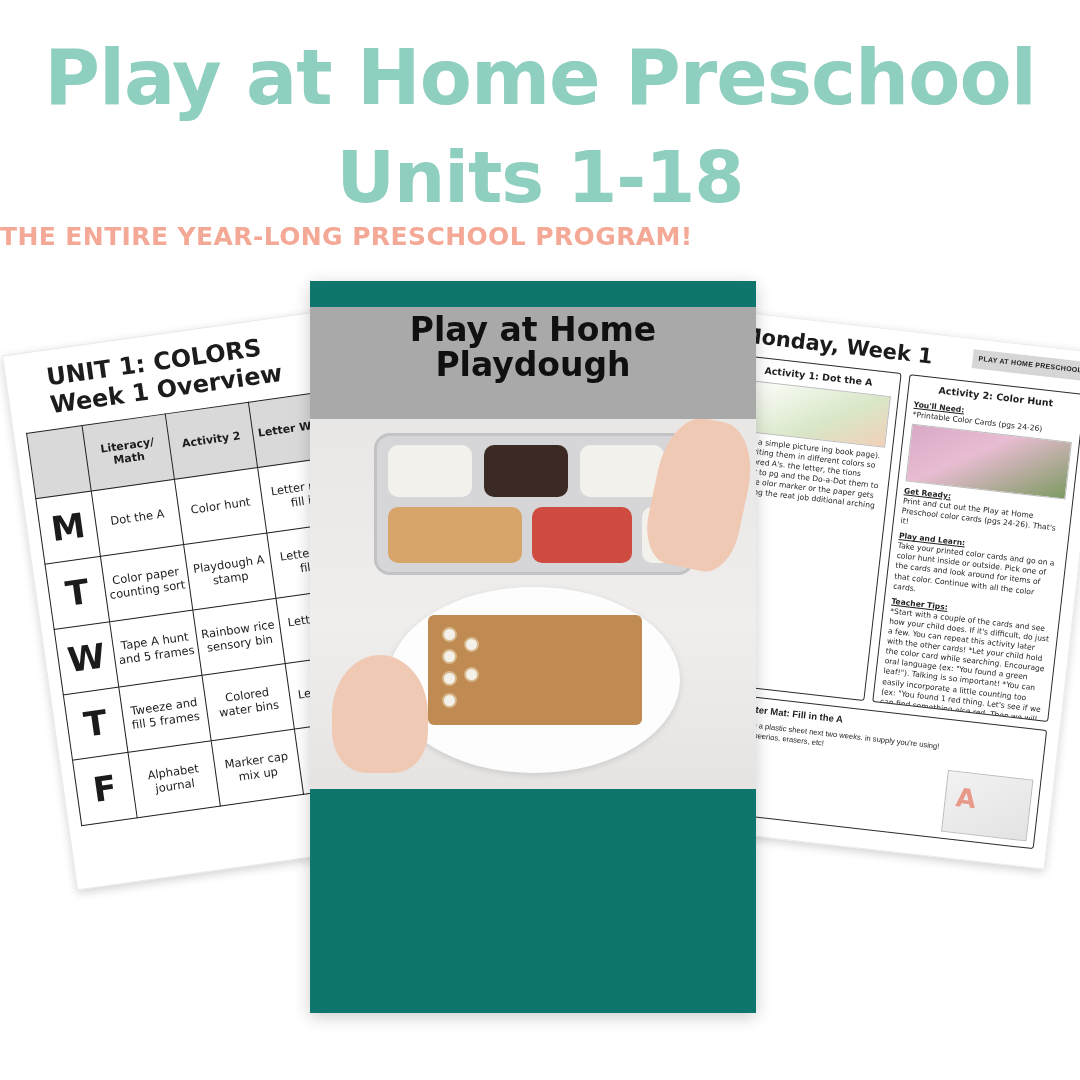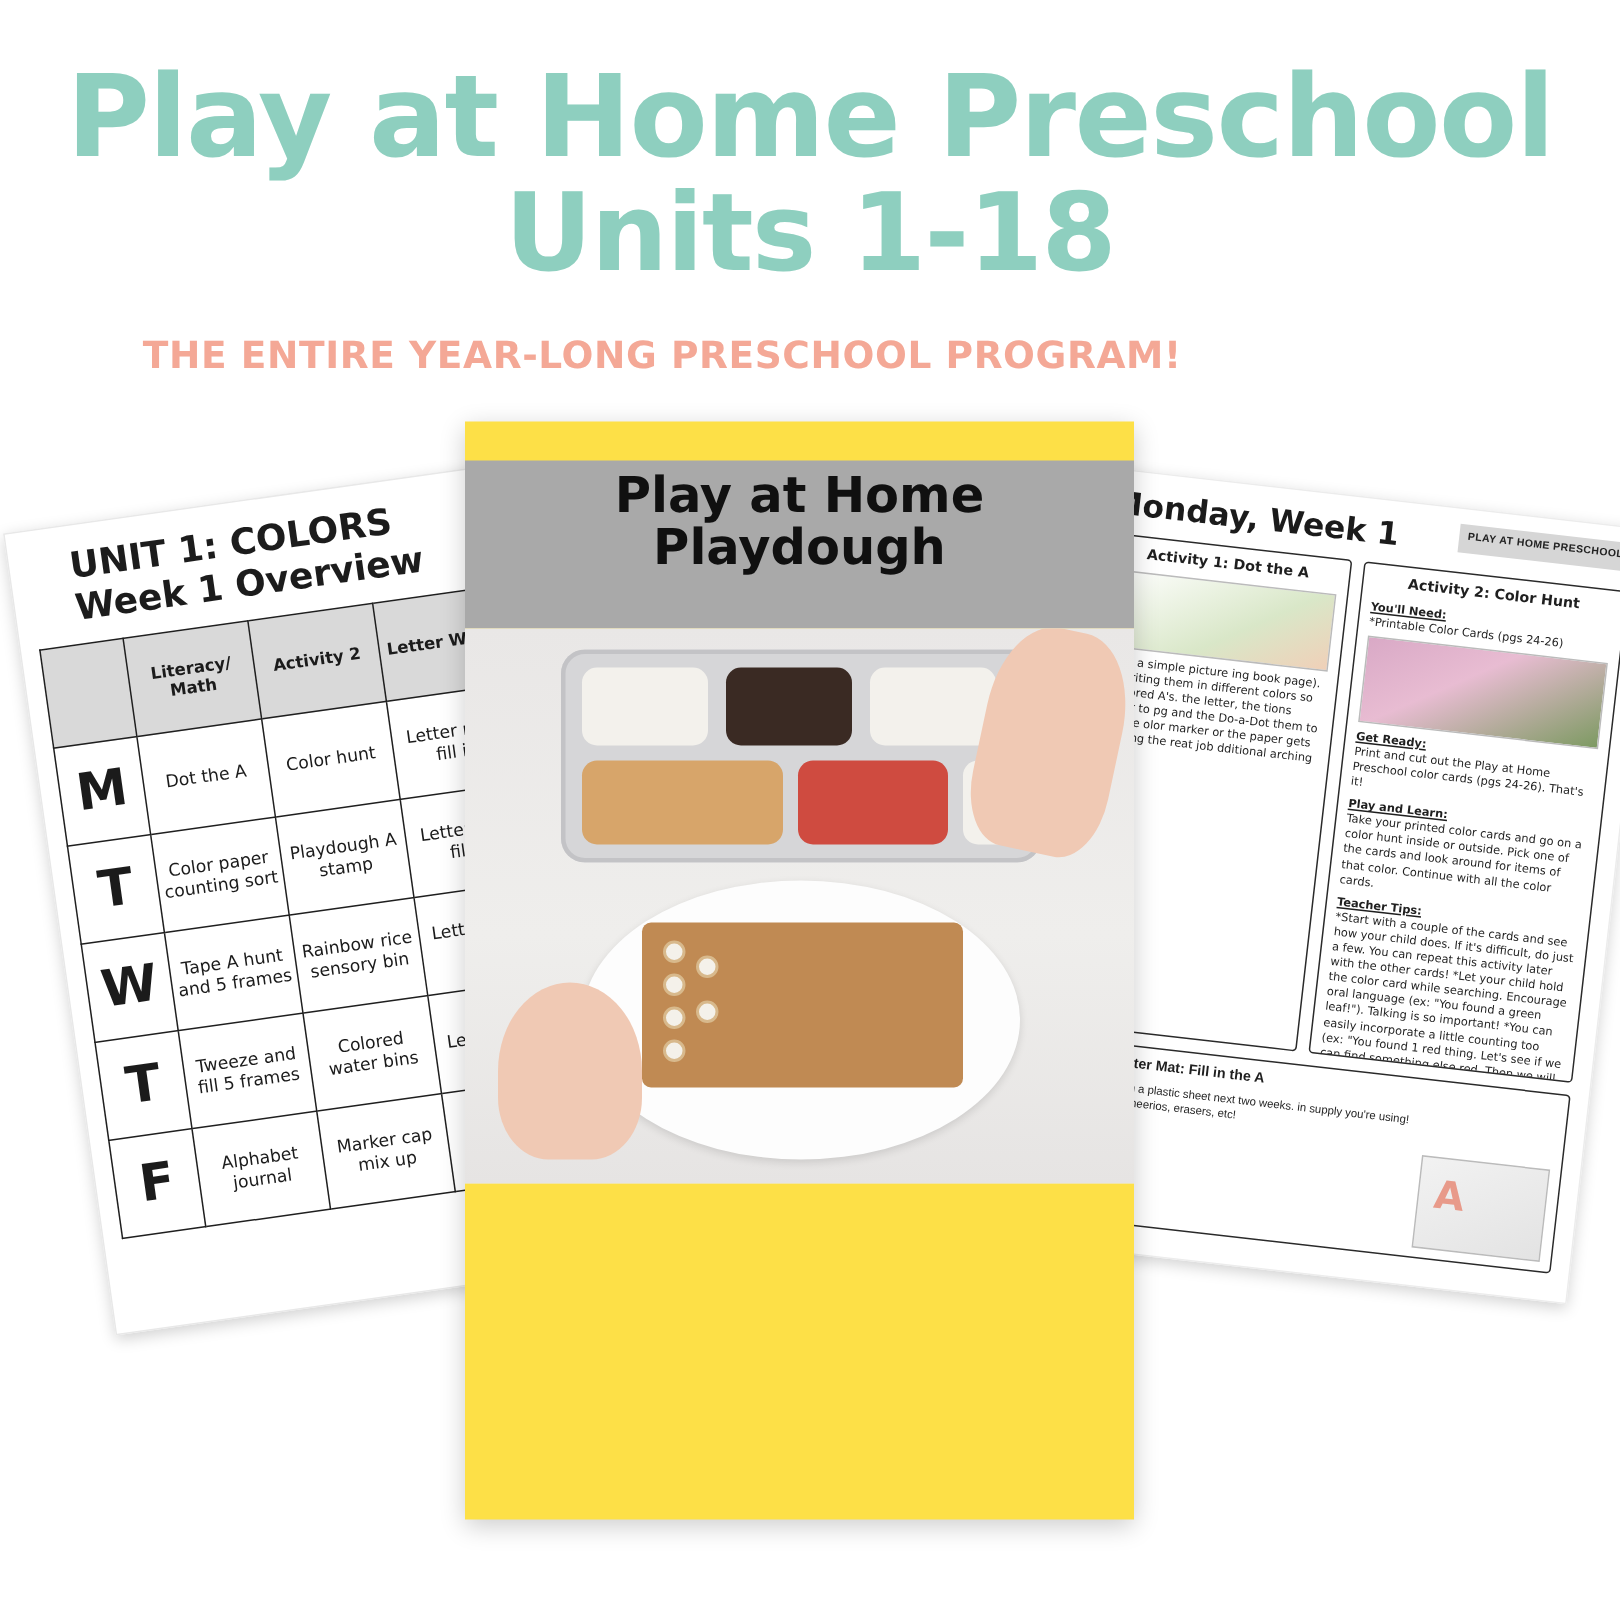--- a/index.html
+++ b/index.html
@@ -21,25 +21,25 @@
     position: absolute;
     top: 38px; left: 0; width: 1080px;
     text-align: center;
     color: #8ecfbf;
     font-family: "DejaVu Sans", sans-serif;
     font-weight: 700;
     font-size: 76px;
     line-height: 1.05;
     letter-spacing: -1px;
   }
-  .headline .l2 { display: block; font-size: 72px; margin-top: 0; }
+  .headline .l2 { display: block; font-size: 72px; margin-top: 22px; }
   .subhead {
     position: absolute;
     top: 222px; left: 0; width: 883px;
-    text-align: center;
+    text-align: left;
     color: #f4a896;
     font-family: "DejaVu Sans", sans-serif;
     font-weight: 700;
     font-size: 25px;
     letter-spacing: 0.4px;
   }
 
   
   .left-sheet {
     position: absolute;
@@ -176,21 +176,21 @@
     position: absolute; left: 10px; top: 8px;
     font-family: "DejaVu Sans", sans-serif;
     font-size: 26px; color: #e89a8a; font-weight: 700;
   }
 
   
   .cover {
     position: absolute;
     left: 310px; top: 281px;
     width: 446px; height: 732px;
-    background: #fde047;
+    background: #0f766e;
     box-shadow: 0 4px 16px rgba(0,0,0,0.20);
   }
   .cover-band {
     position: absolute; left: 0; top: 26px;
     width: 446px; height: 112px;
     background: #a9a9a9;
     color: #111;
     text-align: center;
     padding-top: 6px;
   }

